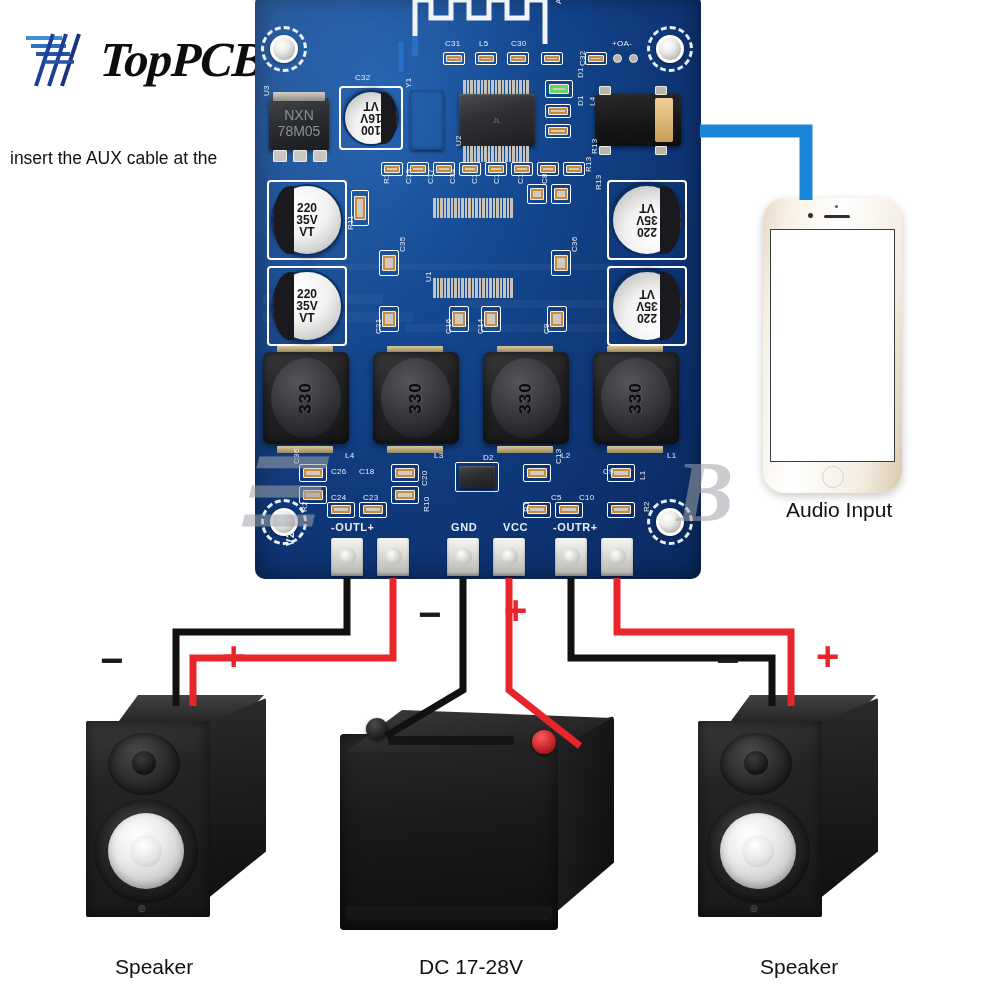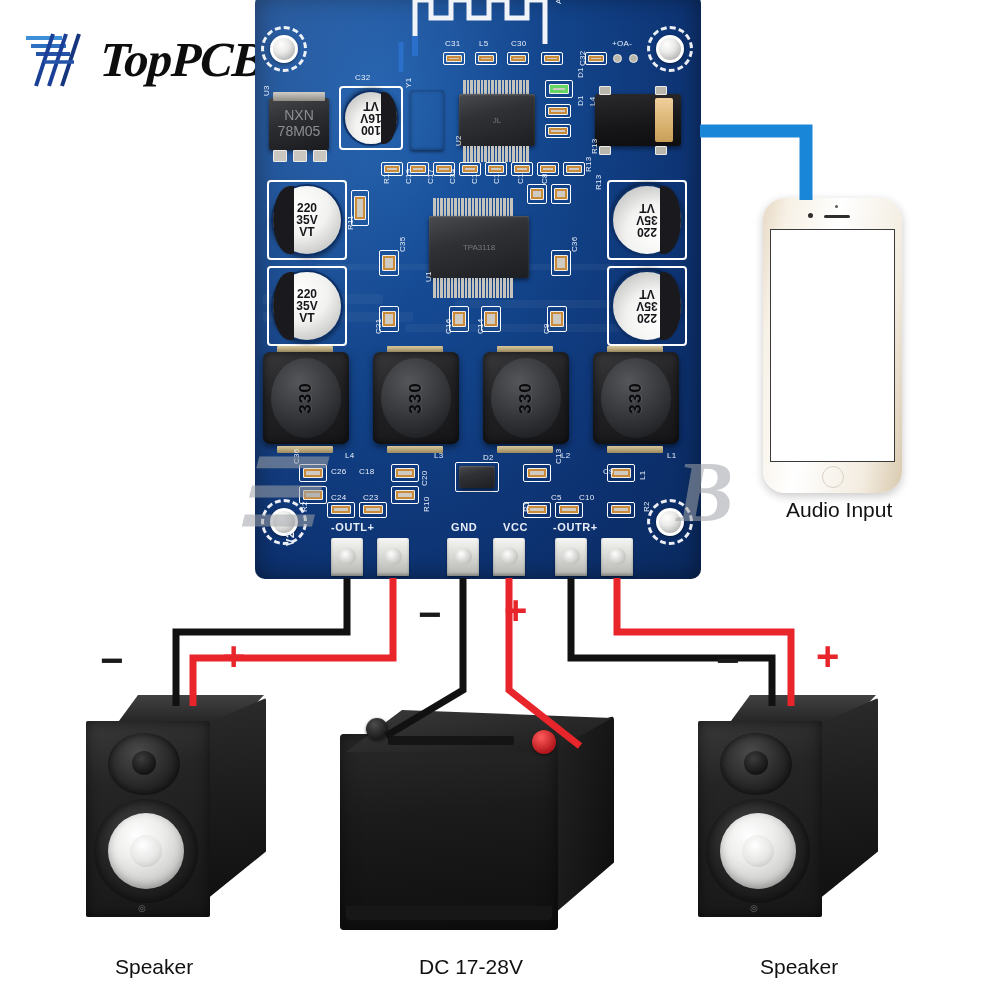--- a/index.html
+++ b/index.html
@@ -205,20 +205,21 @@
         <path d="M31 6 L14 58" stroke="#1b3f96" stroke-width="4"></path>
         <path d="M44 6 L27 58" stroke="#1b3f96" stroke-width="4"></path>
         <path d="M57 6 L40 58" stroke="#16357e" stroke-width="4"></path>
         <path d="M22 34 H52" stroke="#2553a8" stroke-width="3.5"></path>
       </g>
     </svg>
     <div id="brand-text">TopPCB</div>
   </div>
 
   <div id="note">
+    <div>insert the AUX cable at the</div>
   </div>
 
   <div id="pcb">
     <div class="pcb-sheen"></div>
 
     <div class="pour" style="left:8px;  top:300px; width:120px; height:10px;"></div>
     <div class="pour" style="left:8px;  top:318px; width:150px; height:10px;"></div>
     <div class="pour" style="left:200px;top:306px; width:180px; height:8px;"></div>
     <div class="pour" style="left:150px;top:330px; width:240px; height:8px;"></div>
     <div class="pour" style="left:60px; top:270px; width:300px; height:6px;"></div>
@@ -434,23 +435,20 @@
         <i style="height:20px"></i>
         <i style="height:20px"></i>
         <i style="height:20px"></i>
       <i style="height:20px"></i>
         <i style="height:20px"></i>
         <i style="height:20px"></i>
         <i style="height:20px"></i>
       <i style="height:20px"></i>
         <i style="height:20px"></i>
         <i style="height:20px"></i>
-    </div>
-    <div class="ic" style="left:174px; top:222px; width:100px; height:62px;">
-      <span>TPA3118</span>
     </div>
     <div class="ic-legs" style="left:178px; top:284px;">
       <i style="height:20px"></i>
         <i style="height:20px"></i>
         <i style="height:20px"></i>
         <i style="height:20px"></i>
       <i style="height:20px"></i>
         <i style="height:20px"></i>
         <i style="height:20px"></i>
         <i style="height:20px"></i>

